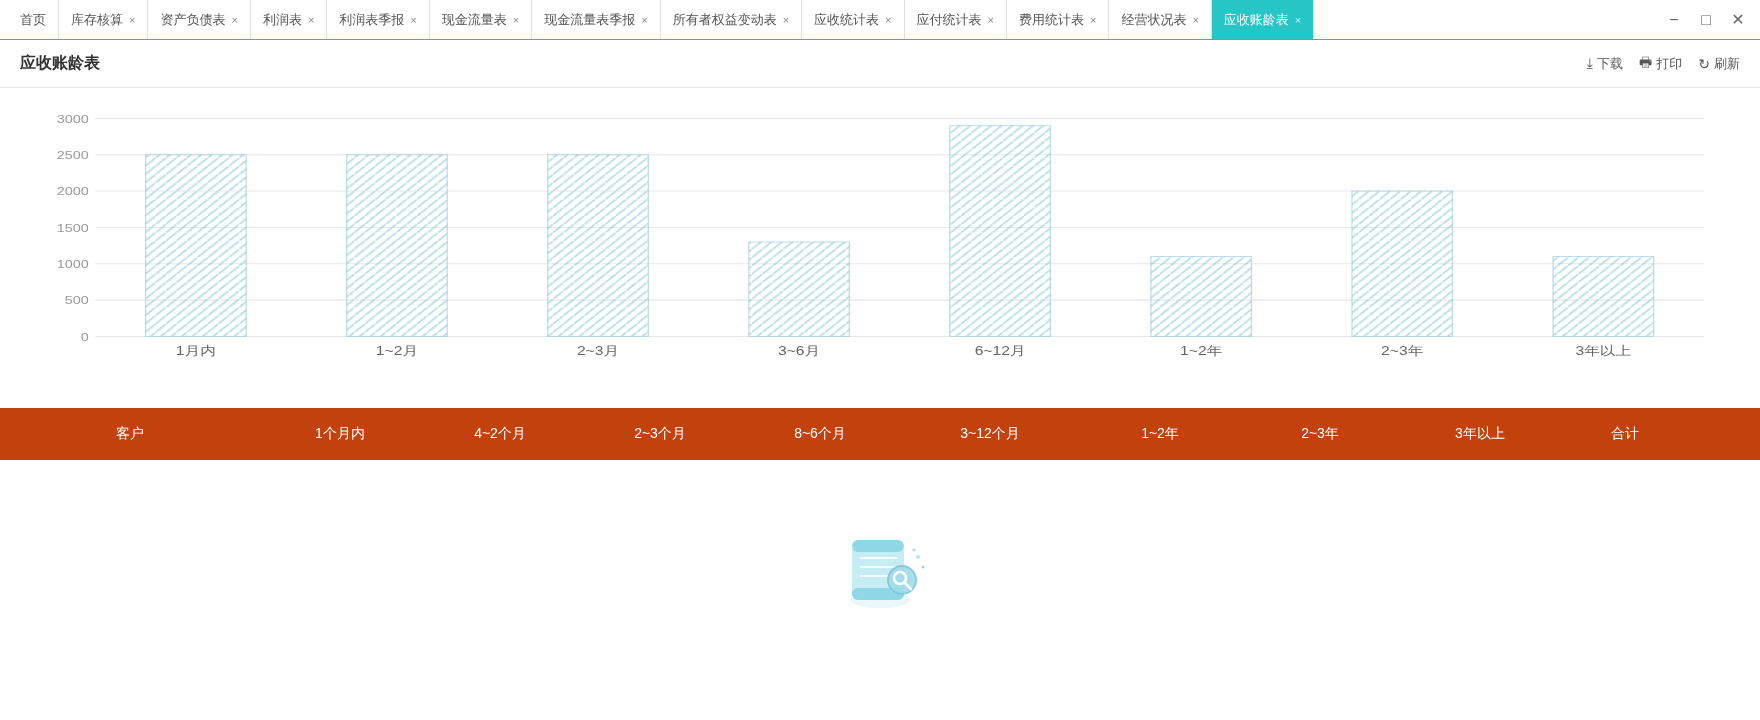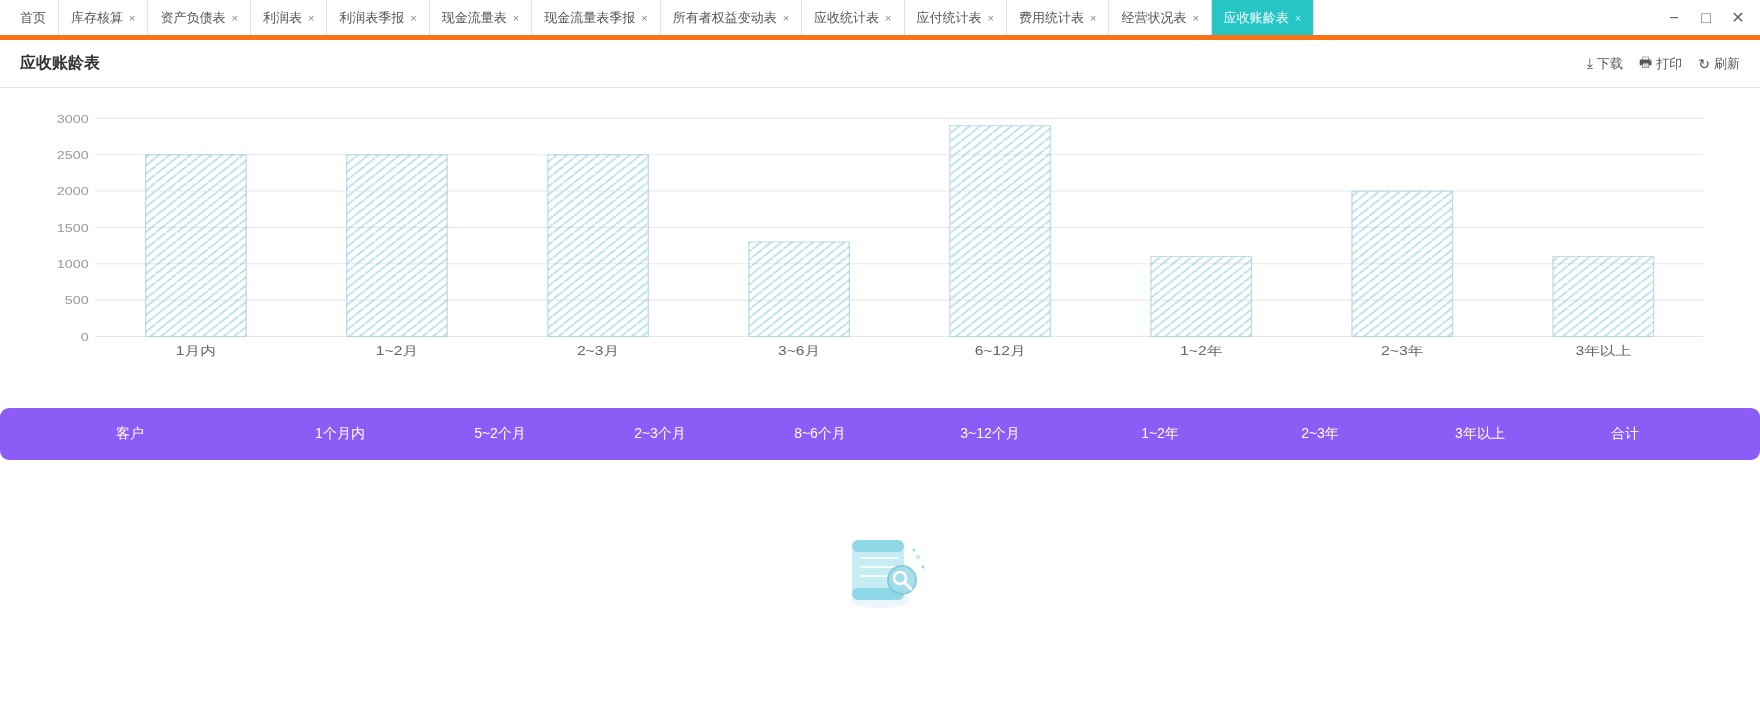--- a/index.html
+++ b/index.html
@@ -3,21 +3,21 @@
   <meta charset="utf-8">
   <style>
     * { margin: 0; padding: 0; box-sizing: border-box; }
     body { font-family: 'Microsoft YaHei', Arial, sans-serif; font-size: 13px; background: #f5f5f5; color: #333; overflow: hidden; width: 1760px; height: 720px; }
 
     
     .tab-bar {
       display: flex;
       align-items: center;
       background: #fff;
-      border-bottom: 5px solid #f97316;
+      border-bottom: 1px solid #f97316;
       height: 40px;
       padding: 0 8px;
       overflow: hidden;
       white-space: nowrap;
       position: relative;
     }
     .tab-item {
       display: inline-flex;
       align-items: center;
       padding: 0 12px;
@@ -108,27 +108,26 @@
       height: 320px;
     }
     .chart-area {
       width: 100%;
       height: 270px;
       position: relative;
     }
 
     
     .table-header {
-      background: #8b5cf6;
+      background: #c2410c;
       display: grid;
       grid-template-columns: 260px 160px 160px 160px 160px 180px 160px 160px 160px 130px;
       height: 52px;
       align-items: center;
       margin: 0;
-      border-radius: 9px;
     }
     .table-header-cell {
       text-align: center;
       color: #fff;
       font-size: 14px;
       font-weight: 500;
       padding: 0 8px;
     }
 
     
@@ -274,21 +273,21 @@
             <text x="1203.125" y="238" text-anchor="middle" font-size="12" fill="#666">3年以上</text>
           </g>
       </svg>
     </div>
   </div>
 
   <div class="table-header" id="table-header">
 
   <div class="table-header-cell">客户</div>
       <div class="table-header-cell">1个月内</div>
-      <div class="table-header-cell">5~2个月</div>
+      <div class="table-header-cell">4~2个月</div>
       <div class="table-header-cell">2~3个月</div>
       <div class="table-header-cell">8~6个月</div>
       <div class="table-header-cell">3~12个月</div>
       <div class="table-header-cell">1~2年</div>
       <div class="table-header-cell">2~3年</div>
       <div class="table-header-cell">3年以上</div>
       <div class="table-header-cell">合计</div>
     </div>
 
   <div class="empty-state">

